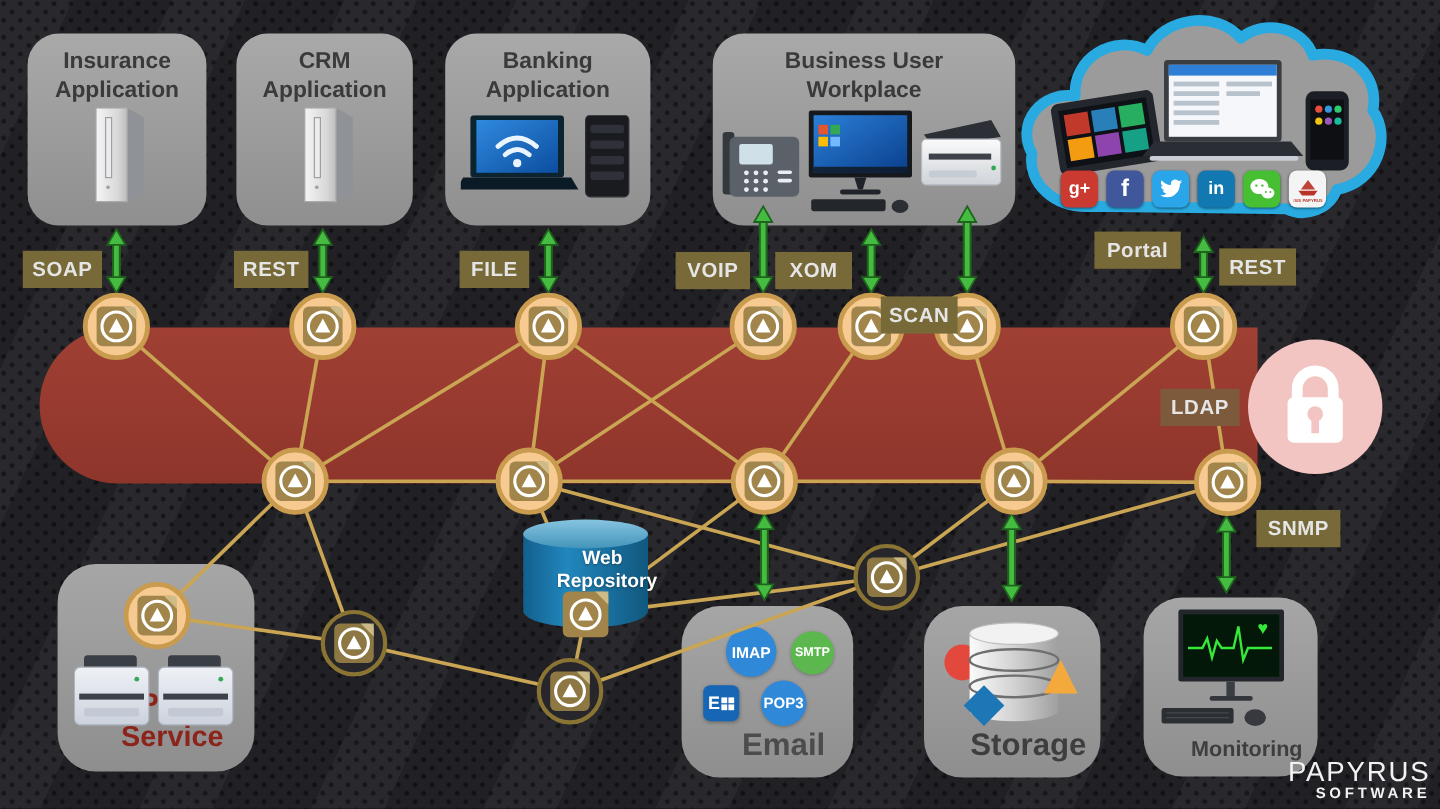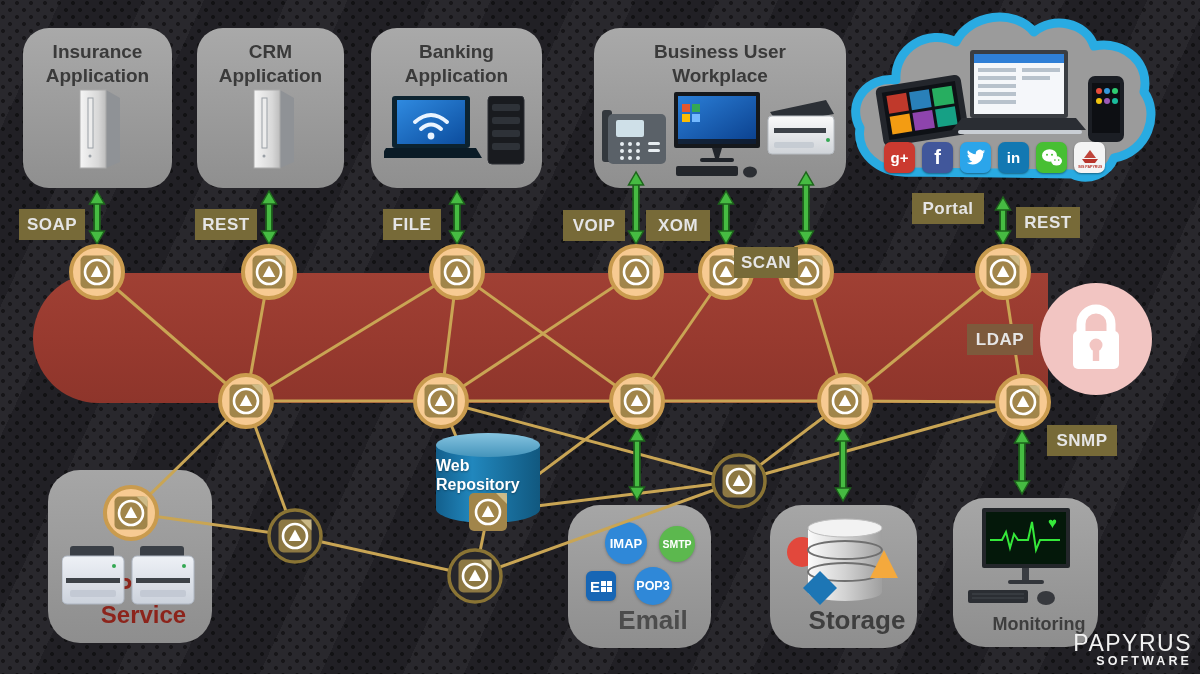--- a/index.html
+++ b/index.html
@@ -42,22 +42,22 @@
   #social-row{position:absolute;left:36px;top:138px;display:flex;gap:7px;z-index:3;}
   .social{width:31px;height:31px;border-radius:7px;display:flex;align-items:center;
       justify-content:center;color:#fff;font-weight:700;box-shadow:0 1px 2px rgba(0,0,0,.4);}
   
   #cylinder{position:absolute;left:436px;top:433px;width:104px;height:90px;z-index:5;}
   #cyl-body{position:absolute;left:0;top:12px;right:0;bottom:0;
       background:linear-gradient(90deg,#135f8c,#2187bd 35%,#11587f);
       border-radius:0 0 52px 52px / 0 0 14px 14px;}
   #cyl-top{position:absolute;left:0;top:0;right:0;height:24px;border-radius:50%;
       background:linear-gradient(180deg,#86c4e0,#4494bb);}
-  .cyl-text{position:absolute;left:0;right:0;text-align:left;color:#fff;
-      font-weight:700;font-size:16px;z-index:2;text-shadow:0 1px 2px rgba(0,0,0,.35);}
+  .cyl-text{position:absolute;left:12px;right:0;text-align:center;color:#fff;
+      font-weight:700;font-size:16px;z-index:2;text-shadow:0 1px 2px rgba(0,0,0,.35);padding-left:16px;}
   
   .proto{position:absolute;border-radius:50%;display:flex;align-items:center;z-index:2;
       justify-content:center;color:#fff;font-weight:700;box-shadow:0 1px 3px rgba(0,0,0,.25);}
   
   #logo{position:absolute;right:8px;bottom:6px;text-align:right;z-index:8;color:#f2f2f2;}
   #logo-line1{font-size:23px;font-weight:300;letter-spacing:1.5px;margin-top:12px;}
   #logo-line2{font-size:12.5px;font-weight:700;letter-spacing:3.1px;margin-top:-3px;}
 </style>
 </head>
 <body>

